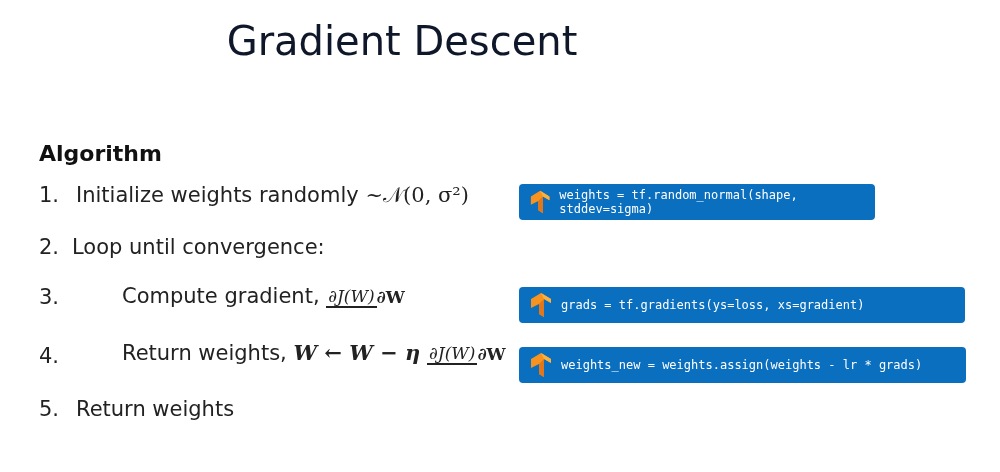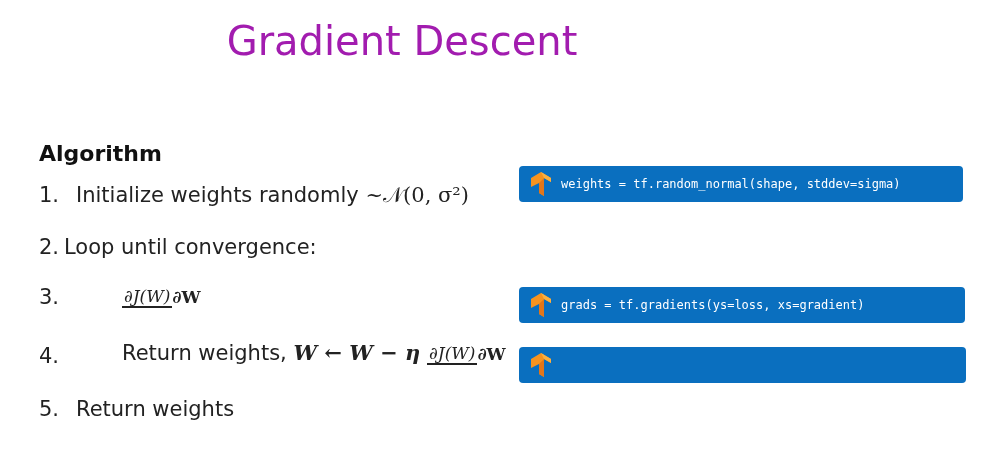--- a/index.html
+++ b/index.html
@@ -2,21 +2,21 @@
 <html><head>
   <meta charset="utf-8">
   <style>
     html, body { margin: 0; padding: 0; }
     body {
       width: 1000px; height: 472px; background: #ffffff; position: relative; overflow: hidden;
       font-family: "DejaVu Sans", sans-serif; color: #111;
     }
     .title {
       position: absolute; left: 0; width: 804px; top: 18px; text-align: center;
-      font-size: 40px; color: #a21caf; letter-spacing: 0px;
+      font-size: 40px; color: #0f172a; letter-spacing: 0px;
     }
     .section {
       position: absolute; left: 39px; top: 141px; font-size: 22px; font-weight: bold; color: #111;
     }
     .step {
       position: absolute; font-size: 21px; color: #222; white-space: nowrap;
     }
     .num { position: absolute; left: 39px; font-size: 21px; color: #222; }
     .math { font-family: "DejaVu Serif", serif; text-align: center; }
     .mathb { font-family: "DejaVu Serif", serif; font-weight: bold; font-style: italic; }
@@ -37,26 +37,27 @@
 <div class="title">Gradient Descent</div>
 <div class="section">Algorithm</div>
 
 <div class="num" style="top:183px;">1.</div>
 <div class="step" style="left:76px; top:183px;">
   <span>Initialize weights randomly</span>
   <span class="math">~𝒩(0, σ²)</span>
 </div>
 
 <div class="num" style="top:235px;">2.</div>
-<div class="step" style="left:64px; top:235px;text-align:center;">
+<div class="step" style="left:72px; top:235px;text-align:center;">
   <span>Loop until convergence:</span>
 </div>
 
 <div class="num" style="top:285px;">3.</div>
 <div class="step" style="left:122px; top:284px;">
+  <span>Compute gradient,</span>
   <span class="frac">
     <span class="top mi">∂J(W)</span>
     <span class="bot">∂W</span>
   </span>
 </div>
 
 <div class="num" style="top:344px;">4.</div>
 <div class="step" style="left:122px; top:340px;">
   <span>Return weights,</span>
   <span class="mathb">W ← W − η</span>
@@ -64,21 +65,21 @@
     <span class="top mi">∂J(W)</span>
     <span class="bot">∂W</span>
   </span>
 </div>
 
 <div class="num" style="top:397px;">5.</div>
 <div class="step" style="left:76px; top:397px;">
   <span>Return weights</span>
 </div>
 
-<div class="code" style="top:166px; width:444px;">
+<div class="code" style="top:184px; width:356px;">
   <svg class="logo" viewBox="0 0 24 26">
     <polygon points="2,7 12,1 22,7 22,11 15,7 15,25 10,22 10,12 2,16" fill="#f7931e"></polygon>
     <polygon points="12,1 22,7 22,11 15,7" fill="#fbb040"></polygon>
     <polygon points="10,12 10,22 15,25 15,7" fill="#e2761a"></polygon>
   </svg>
   <span>weights = tf.random_normal(shape, stddev=sigma)</span>
 </div>
 
 <div class="code" style="top:287px; width:446px;">
   <svg class="logo" viewBox="0 0 24 26">
@@ -88,13 +89,14 @@
   </svg>
   <span>grads = tf.gradients(ys=loss, xs=gradient)</span>
 </div>
 
 <div class="code" style="top:347px; width:447px;">
   <svg class="logo" viewBox="0 0 24 26">
     <polygon points="2,7 12,1 22,7 22,11 15,7 15,25 10,22 10,12 2,16" fill="#f7931e"></polygon>
     <polygon points="12,1 22,7 22,11 15,7" fill="#fbb040"></polygon>
     <polygon points="10,12 10,22 15,25 15,7" fill="#e2761a"></polygon>
   </svg>
+  <span>weights_new = weights.assign(weights - lr * grads)</span>
 </div>
 
 </body></html>

